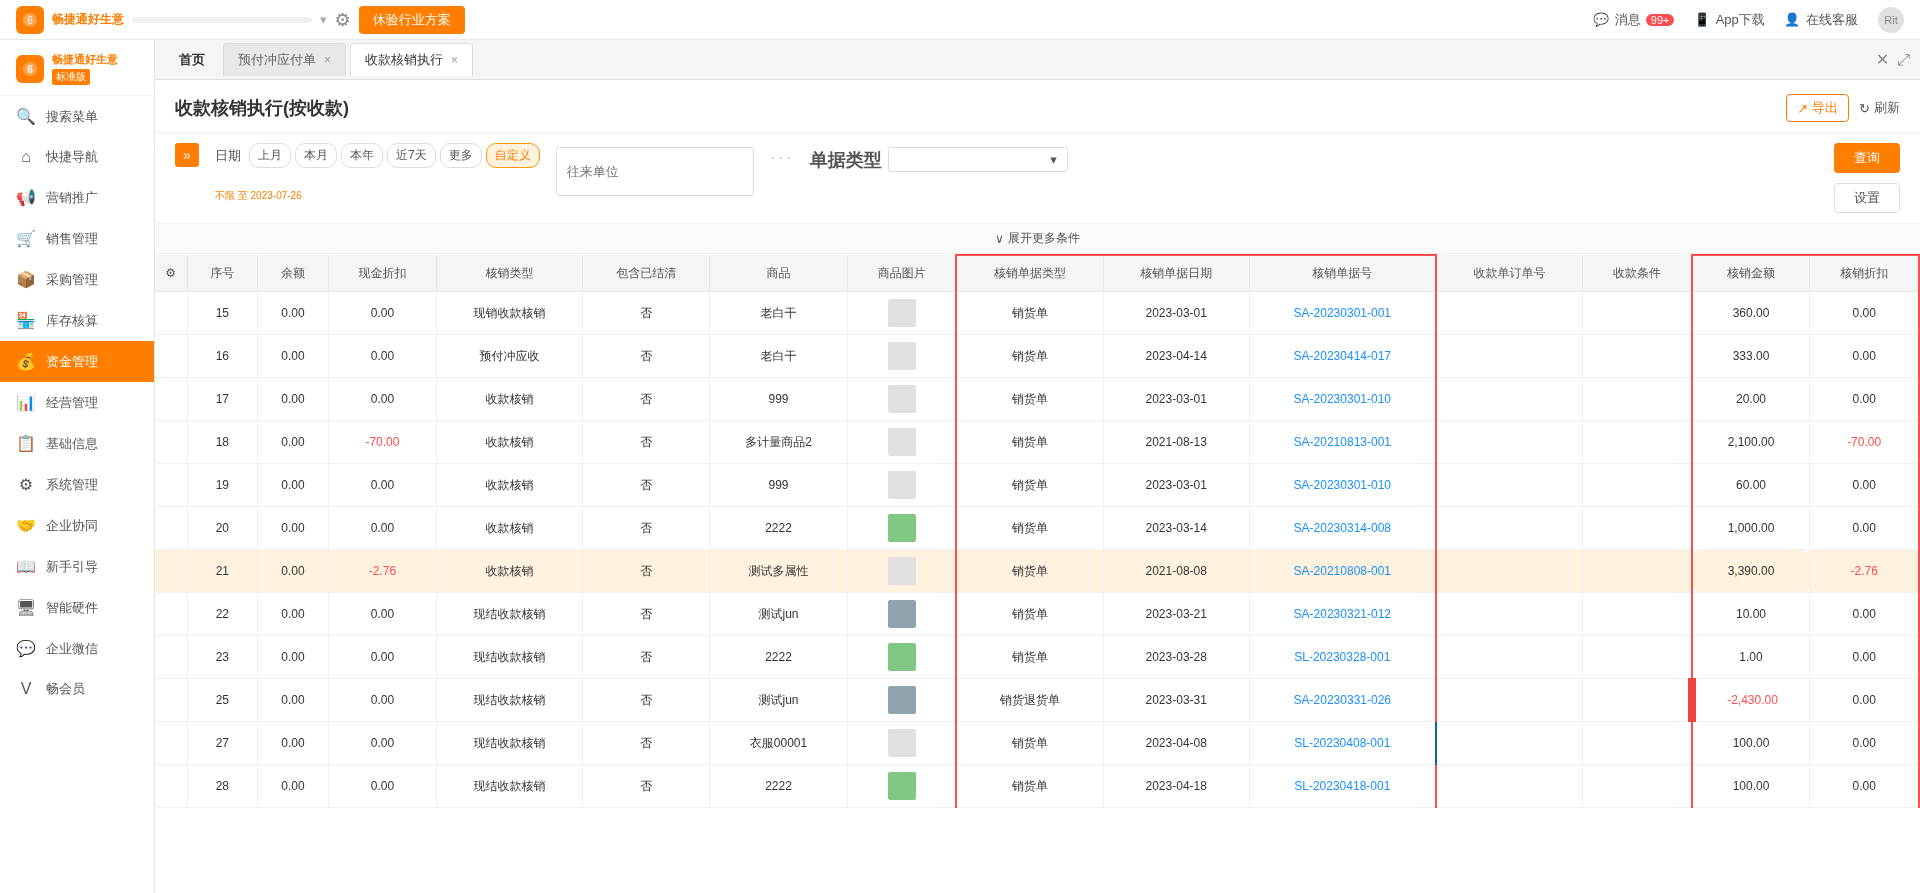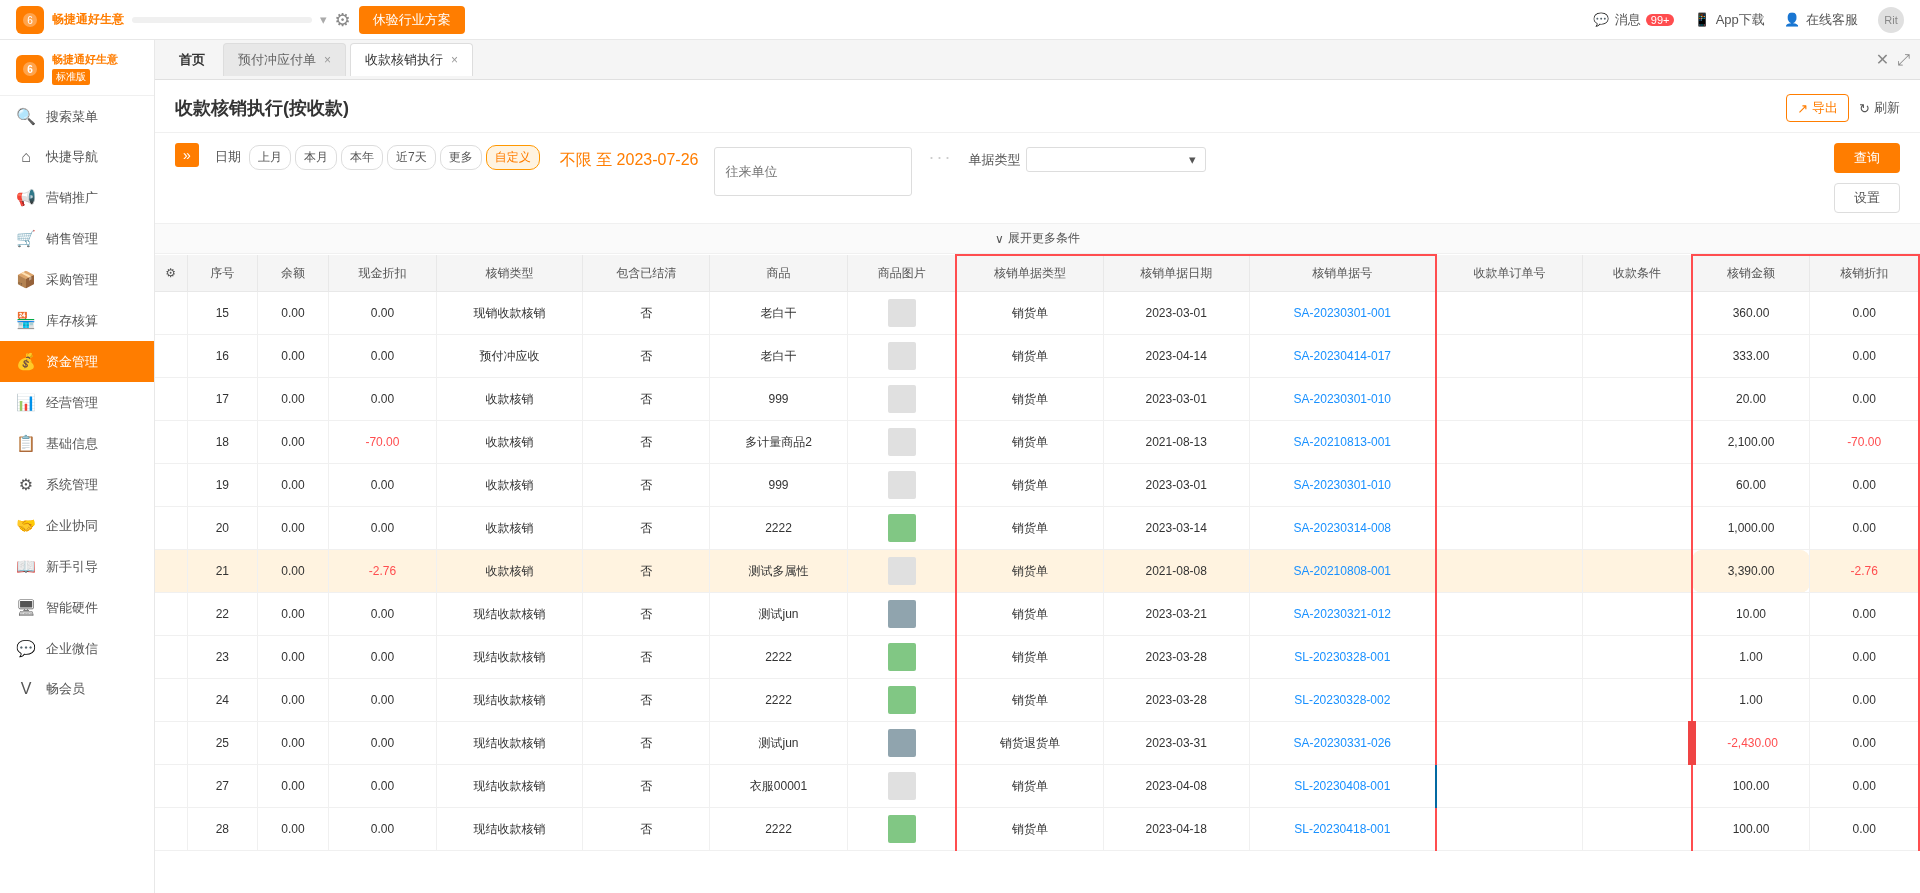--- a/index.html
+++ b/index.html
@@ -43,21 +43,21 @@
     .page-title { font-size: 18px; font-weight: bold; color: #333; }
     .header-actions { display: flex; align-items: center; gap: 10px; }
     .btn-export { display: flex; align-items: center; gap: 4px; color: #ff7d00; font-size: 13px; cursor: pointer; border: 1px solid #ff7d00; border-radius: 4px; padding: 4px 10px; }
     .btn-refresh { display: flex; align-items: center; gap: 4px; color: #555; font-size: 13px; cursor: pointer; }
 
     
     .filter-bar { padding: 10px 20px; background: #fff; border-bottom: 1px solid #f0f0f0; }
     .filter-date-btns { display: flex; gap: 4px; }
     .date-btn { padding: 3px 8px; font-size: 12px; border: 1px solid #ddd; border-radius: 10px; cursor: pointer; color: #555; background: #fff; }
     .date-btn.custom { background: #fff3e0; border-color: #ff9800; color: #ff7d00; }
-    .date-range { font-size: 16px; color: #ff7d00; margin-top: 7px; }
+    .date-range { font-size: 10px; color: #ff7d00; margin-top: 17px; }
     .filter-input { border: 1px solid #ddd; border-radius: 3px; padding: 16px 10px; font-size: 13px; min-width: 160px; color: #999; }
     .filter-select { border: 1px solid #ddd; border-radius: 3px; padding: 4px 10px; font-size: 13px; min-width: 160px; background: #fff; color: #555; display: flex; align-items: center; justify-content: space-between; }
     .btn-query { background: #ff7d00; color: #fff; border: none; border-radius: 4px; padding: 6px 20px; font-size: 13px; cursor: pointer; }
     .btn-setting { background: #fff; color: #555; border: 1px solid #ddd; border-radius: 4px; padding: 5px 14px; font-size: 13px; cursor: pointer; display: block; margin-top: 6px; }
 
     
     .expand-bar { display: flex; justify-content: center; padding: 6px; background: #fafafa; border-bottom: 1px solid #f0f0f0; }
     .expand-btn { color: #555; font-size: 12px; cursor: pointer; display: flex; align-items: center; gap: 4px; }
 
     
@@ -231,40 +231,40 @@
         <div class="btn-refresh">
           <span>↻</span>
           <span>刷新</span>
         </div>
       </div>
     </div>
 
     <div class="filter-bar">
       <div style="display:flex;align-items:flex-start;gap:16px;">
         <div class="orange-arrow">»</div>
-        <div style="display:flex;gap:20px;">
+        <div style="display:flex;flex-direction:column;gap:4px;">
           <div style="display:flex;align-items:center;gap:8px;">
             <span style="color:#555;font-size:13px;">日期</span>
             <div class="filter-date-btns">
               <button class="date-btn">上月</button>
               <button class="date-btn">本月</button>
               <button class="date-btn">本年</button>
               <button class="date-btn">近7天</button>
               <button class="date-btn">更多</button>
               <button class="date-btn custom">自定义</button>
             </div>
           </div>
           <div class="date-range">不限 至 2023-07-26</div>
         </div>
         <div style="display:flex;align-items:center;gap:6px;margin-top:4px;">
           <input class="filter-input" type="text" placeholder="往来单位" style="min-width: 180px;">
         </div>
         <div style="color:#ccc;font-size:18px;letter-spacing:2px;margin-top:4px;">···</div>
         <div style="display:flex;align-items:center;gap:6px;margin-top:4px;">
-          <span style="color:#555;font-size:13px;">单据类型</span>
+          <span style="color:#555;font-size:18px;font-weight:bold;">单据类型</span>
           <div class="filter-select" style="min-width:180px;">
             <span></span>
             <span>▾</span>
           </div>
         </div>
         <div style="display:flex;flex-direction:column;gap:4px;margin-left:auto;">
           <button class="btn-query">查询</button>
           <button class="btn-setting">设置</button>
         </div>
       </div>
@@ -447,37 +447,20 @@
     <td style="border-left:2px solid #ff4d4f;">销货单</td>
     <td>2023-03-28</td>
     <td style="border-right:2px solid #ff4d4f;"><a class="link-text">SL-20230328-001</a></td>
     <td></td>
     <td></td>
     <td style="border-left:2px solid #ff4d4f;">1.00</td>
     <td style="border-right:2px solid #ff4d4f;">0.00</td>
   </tr>
             <tr>
     <td></td>
-    <td>24</td>
-    <td>0.00</td>
-    <td style="">0.00</td>
-    <td>现结收款核销</td>
-    <td>否</td>
-    <td>2222</td>
-    <td style="text-align:center;"><div class="img-placeholder has-img green"></div></td>
-    <td style="border-left:2px solid #ff4d4f;">销货单</td>
-    <td>2023-03-28</td>
-    <td style="border-right:2px solid #ff4d4f;"><a class="link-text">SL-20230328-002</a></td>
-    <td></td>
-    <td></td>
-    <td style="border-left:2px solid #ff4d4f;">1.00</td>
-    <td style="border-right:2px solid #ff4d4f;">0.00</td>
-  </tr>
-            <tr>
-    <td></td>
     <td>25</td>
     <td>0.00</td>
     <td style="">0.00</td>
     <td>现结收款核销</td>
     <td>否</td>
     <td>测试jun</td>
     <td style="text-align:center;"><div class="img-placeholder has-img" style="background:#90a4ae;"></div></td>
     <td style="border-left:2px solid #ff4d4f;">销货退货单</td>
     <td>2023-03-31</td>
     <td style="border-right:2px solid #ff4d4f;"><a class="link-text">SA-20230331-026</a></td>

